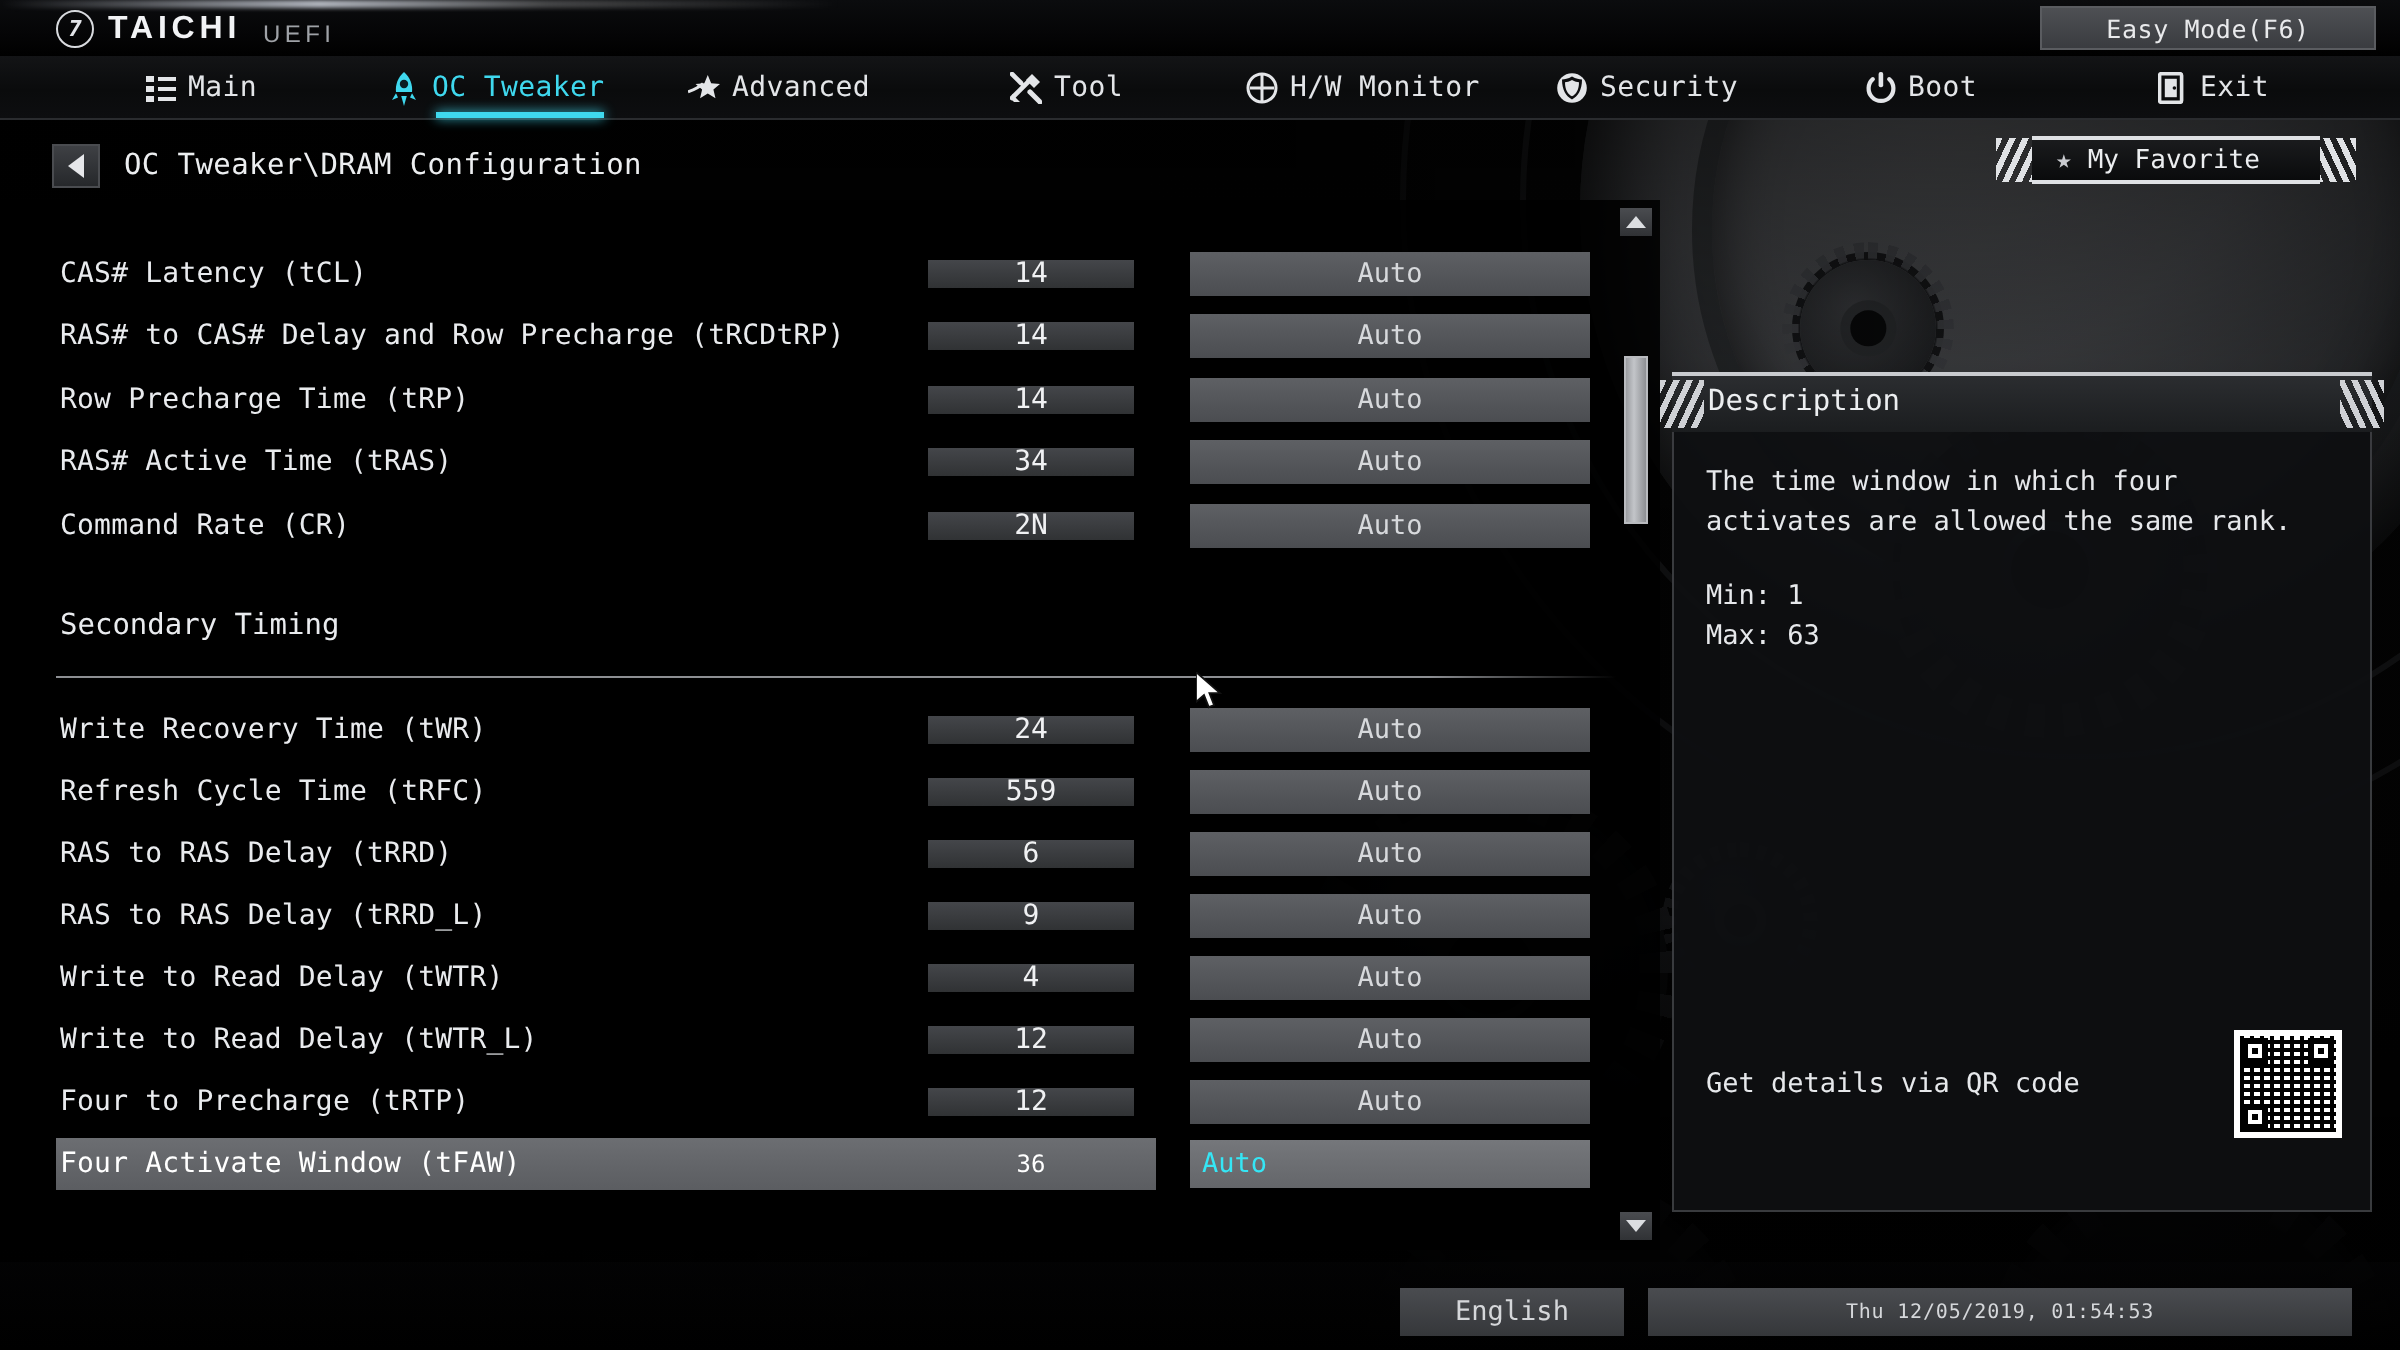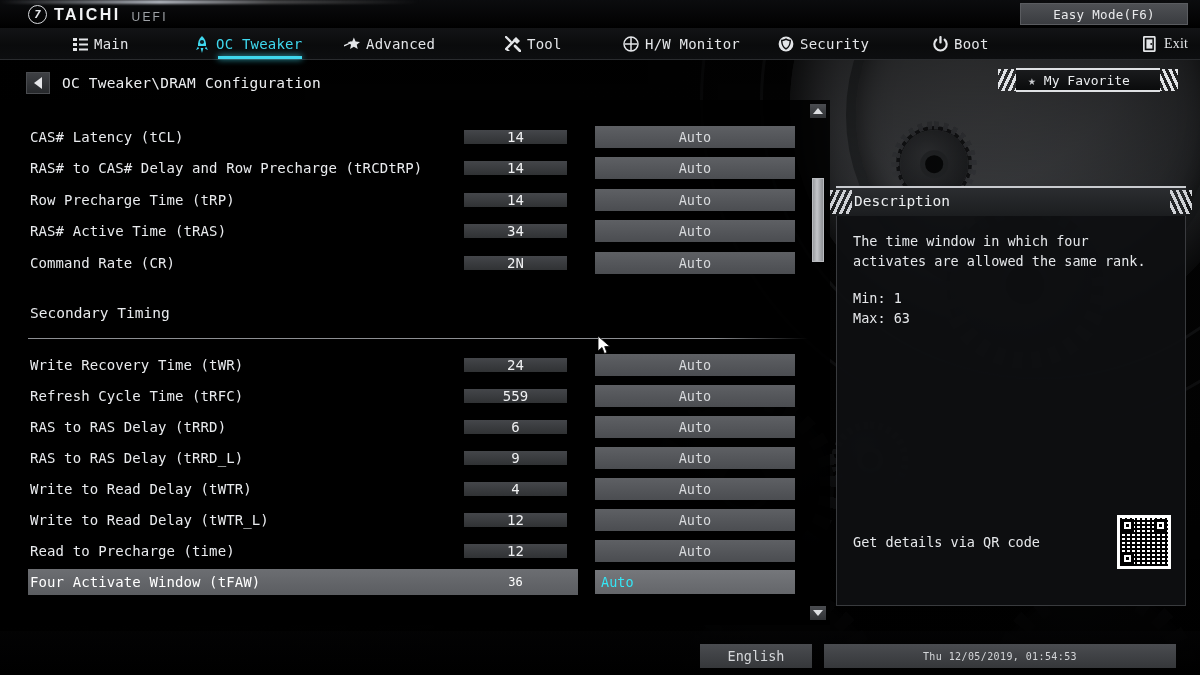--- a/index.html
+++ b/index.html
@@ -431,21 +431,21 @@
       </div>
       <div class="nav-item" style="left: 932px;">
         <span class="nico">
           <svg width="15" height="16" viewBox="0 0 15 16">
             <path d="M3.4 3.6 A6.2 6.2 0 1 0 11.6 3.6" stroke="#e3e5e8" stroke-width="2.1" fill="none" stroke-linecap="round"></path>
             <rect x="6.3" y="0" width="2.3" height="7.6" rx="1" fill="#e3e5e8"></rect>
           </svg>
         </span>
         <span class="ni-label">Boot</span>
       </div>
-      <div class="nav-item" style="left: 1142px; font-family: Liberation Serif, serif;">
+      <div class="nav-item" style="left: 1078px;">
         <span class="nico">
           <svg width="14" height="16" viewBox="0 0 14 16">
             <rect x="0.8" y="0.8" width="11" height="14.4" rx="1" stroke="#e3e5e8" stroke-width="1.8" fill="none"></rect>
             <rect x="3.4" y="3.4" width="6" height="9.2" fill="#e3e5e8"></rect>
             <circle cx="8.2" cy="8" r="0.9" fill="#0d0e10"></circle>
           </svg>
         </span>
         <span class="ni-label">Exit</span>
       </div>
     </div>
@@ -517,21 +517,21 @@
         <div class="lbl">Write to Read Delay (tWTR)</div>
         <div class="valbox">4</div>
         <div class="optbox">Auto</div>
       </div>
       <div class="row" style="top: 397px;">
         <div class="lbl">Write to Read Delay (tWTR_L)</div>
         <div class="valbox">12</div>
         <div class="optbox">Auto</div>
       </div>
       <div class="row" style="top: 428px;">
-        <div class="lbl">Read to Precharge (time)</div>
+        <div class="lbl">Four to Precharge (tRTP)</div>
         <div class="valbox">12</div>
         <div class="optbox">Auto</div>
       </div>
       <div class="row selected" style="top: 459px;">
         <div class="rowhl"></div>
         <div class="lbl">Four Activate Window (tFAW)</div>
         <div class="valnum">36</div>
         <div class="editbox">Auto</div>
       </div>
     </div>

